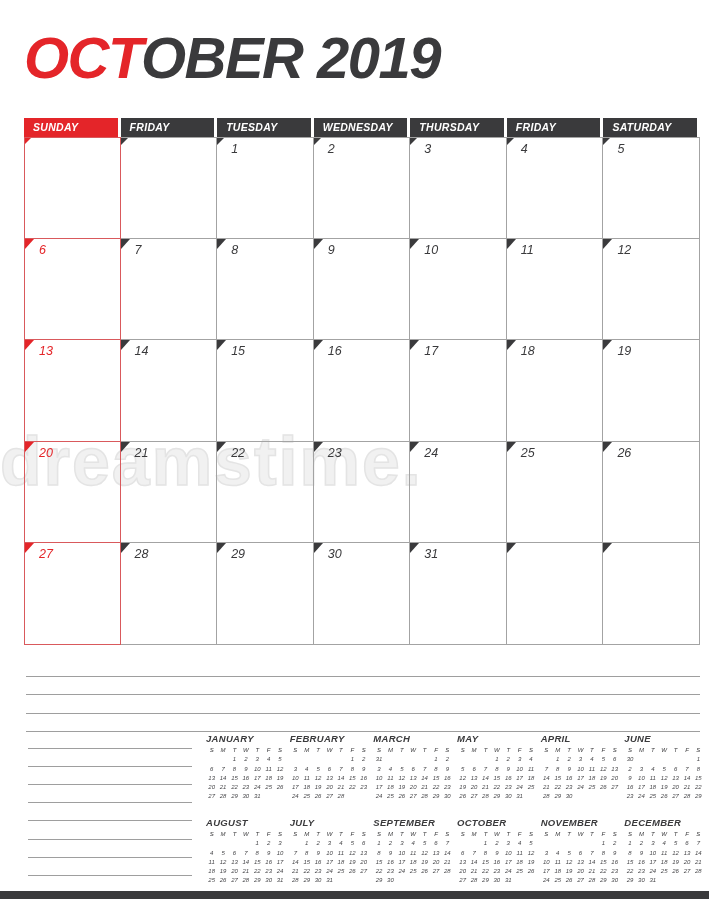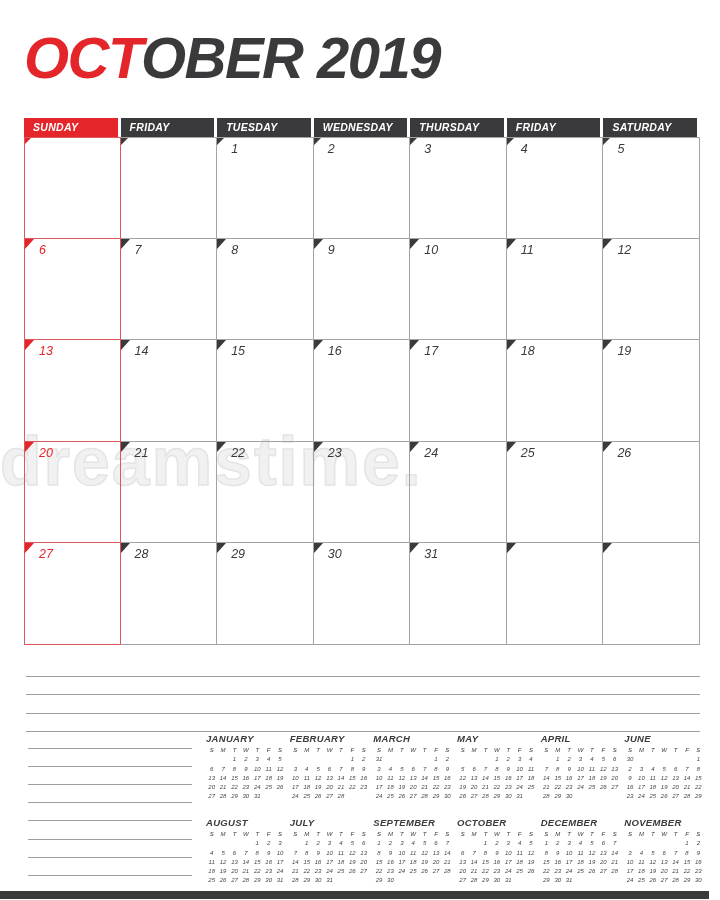--- a/index.html
+++ b/index.html
@@ -620,20 +620,67 @@
         <span class="md">27</span>
         <span class="md">28</span>
         <span class="md">29</span>
         <span class="md">30</span>
         <span class="md">31</span>
         <span class="md"></span>
         <span class="md"></span>
       </div>
     </div>
     <div class="mini">
+      <div class="mname">NOVEMBER</div>
+      <div class="mgrid">
+        <span class="md hdr-d">S</span>
+        <span class="md hdr-d">M</span>
+        <span class="md hdr-d">T</span>
+        <span class="md hdr-d">W</span>
+        <span class="md hdr-d">T</span>
+        <span class="md hdr-d">F</span>
+        <span class="md hdr-d">S</span>
+        <span class="md"></span>
+        <span class="md"></span>
+        <span class="md"></span>
+        <span class="md"></span>
+        <span class="md"></span>
+        <span class="md">1</span>
+        <span class="md">2</span>
+        <span class="md">3</span>
+        <span class="md">4</span>
+        <span class="md">5</span>
+        <span class="md">6</span>
+        <span class="md">7</span>
+        <span class="md">8</span>
+        <span class="md">9</span>
+        <span class="md">10</span>
+        <span class="md">11</span>
+        <span class="md">12</span>
+        <span class="md">13</span>
+        <span class="md">14</span>
+        <span class="md">15</span>
+        <span class="md">16</span>
+        <span class="md">17</span>
+        <span class="md">18</span>
+        <span class="md">19</span>
+        <span class="md">20</span>
+        <span class="md">21</span>
+        <span class="md">22</span>
+        <span class="md">23</span>
+        <span class="md">24</span>
+        <span class="md">25</span>
+        <span class="md">26</span>
+        <span class="md">27</span>
+        <span class="md">28</span>
+        <span class="md">29</span>
+        <span class="md">30</span>
+      </div>
+    </div>
+    <div class="mini">
       <div class="mname">DECEMBER</div>
       <div class="mgrid">
         <span class="md hdr-d">S</span>
         <span class="md hdr-d">M</span>
         <span class="md hdr-d">T</span>
         <span class="md hdr-d">W</span>
         <span class="md hdr-d">T</span>
         <span class="md hdr-d">F</span>
         <span class="md hdr-d">S</span>
         <span class="md">1</span>
@@ -664,64 +711,17 @@
         <span class="md">26</span>
         <span class="md">27</span>
         <span class="md">28</span>
         <span class="md">29</span>
         <span class="md">30</span>
         <span class="md">31</span>
         <span class="md"></span>
         <span class="md"></span>
         <span class="md"></span>
         <span class="md"></span>
-      </div>
-    </div>
-    <div class="mini">
-      <div class="mname">NOVEMBER</div>
-      <div class="mgrid">
-        <span class="md hdr-d">S</span>
-        <span class="md hdr-d">M</span>
-        <span class="md hdr-d">T</span>
-        <span class="md hdr-d">W</span>
-        <span class="md hdr-d">T</span>
-        <span class="md hdr-d">F</span>
-        <span class="md hdr-d">S</span>
-        <span class="md"></span>
-        <span class="md"></span>
-        <span class="md"></span>
-        <span class="md"></span>
-        <span class="md"></span>
-        <span class="md">1</span>
-        <span class="md">2</span>
-        <span class="md">3</span>
-        <span class="md">4</span>
-        <span class="md">5</span>
-        <span class="md">6</span>
-        <span class="md">7</span>
-        <span class="md">8</span>
-        <span class="md">9</span>
-        <span class="md">10</span>
-        <span class="md">11</span>
-        <span class="md">12</span>
-        <span class="md">13</span>
-        <span class="md">14</span>
-        <span class="md">15</span>
-        <span class="md">16</span>
-        <span class="md">17</span>
-        <span class="md">18</span>
-        <span class="md">19</span>
-        <span class="md">20</span>
-        <span class="md">21</span>
-        <span class="md">22</span>
-        <span class="md">23</span>
-        <span class="md">24</span>
-        <span class="md">25</span>
-        <span class="md">26</span>
-        <span class="md">27</span>
-        <span class="md">28</span>
-        <span class="md">29</span>
-        <span class="md">30</span>
       </div>
     </div>
   </div>
 
 <div class="bottom-bar"></div>
 
 </body></html>

